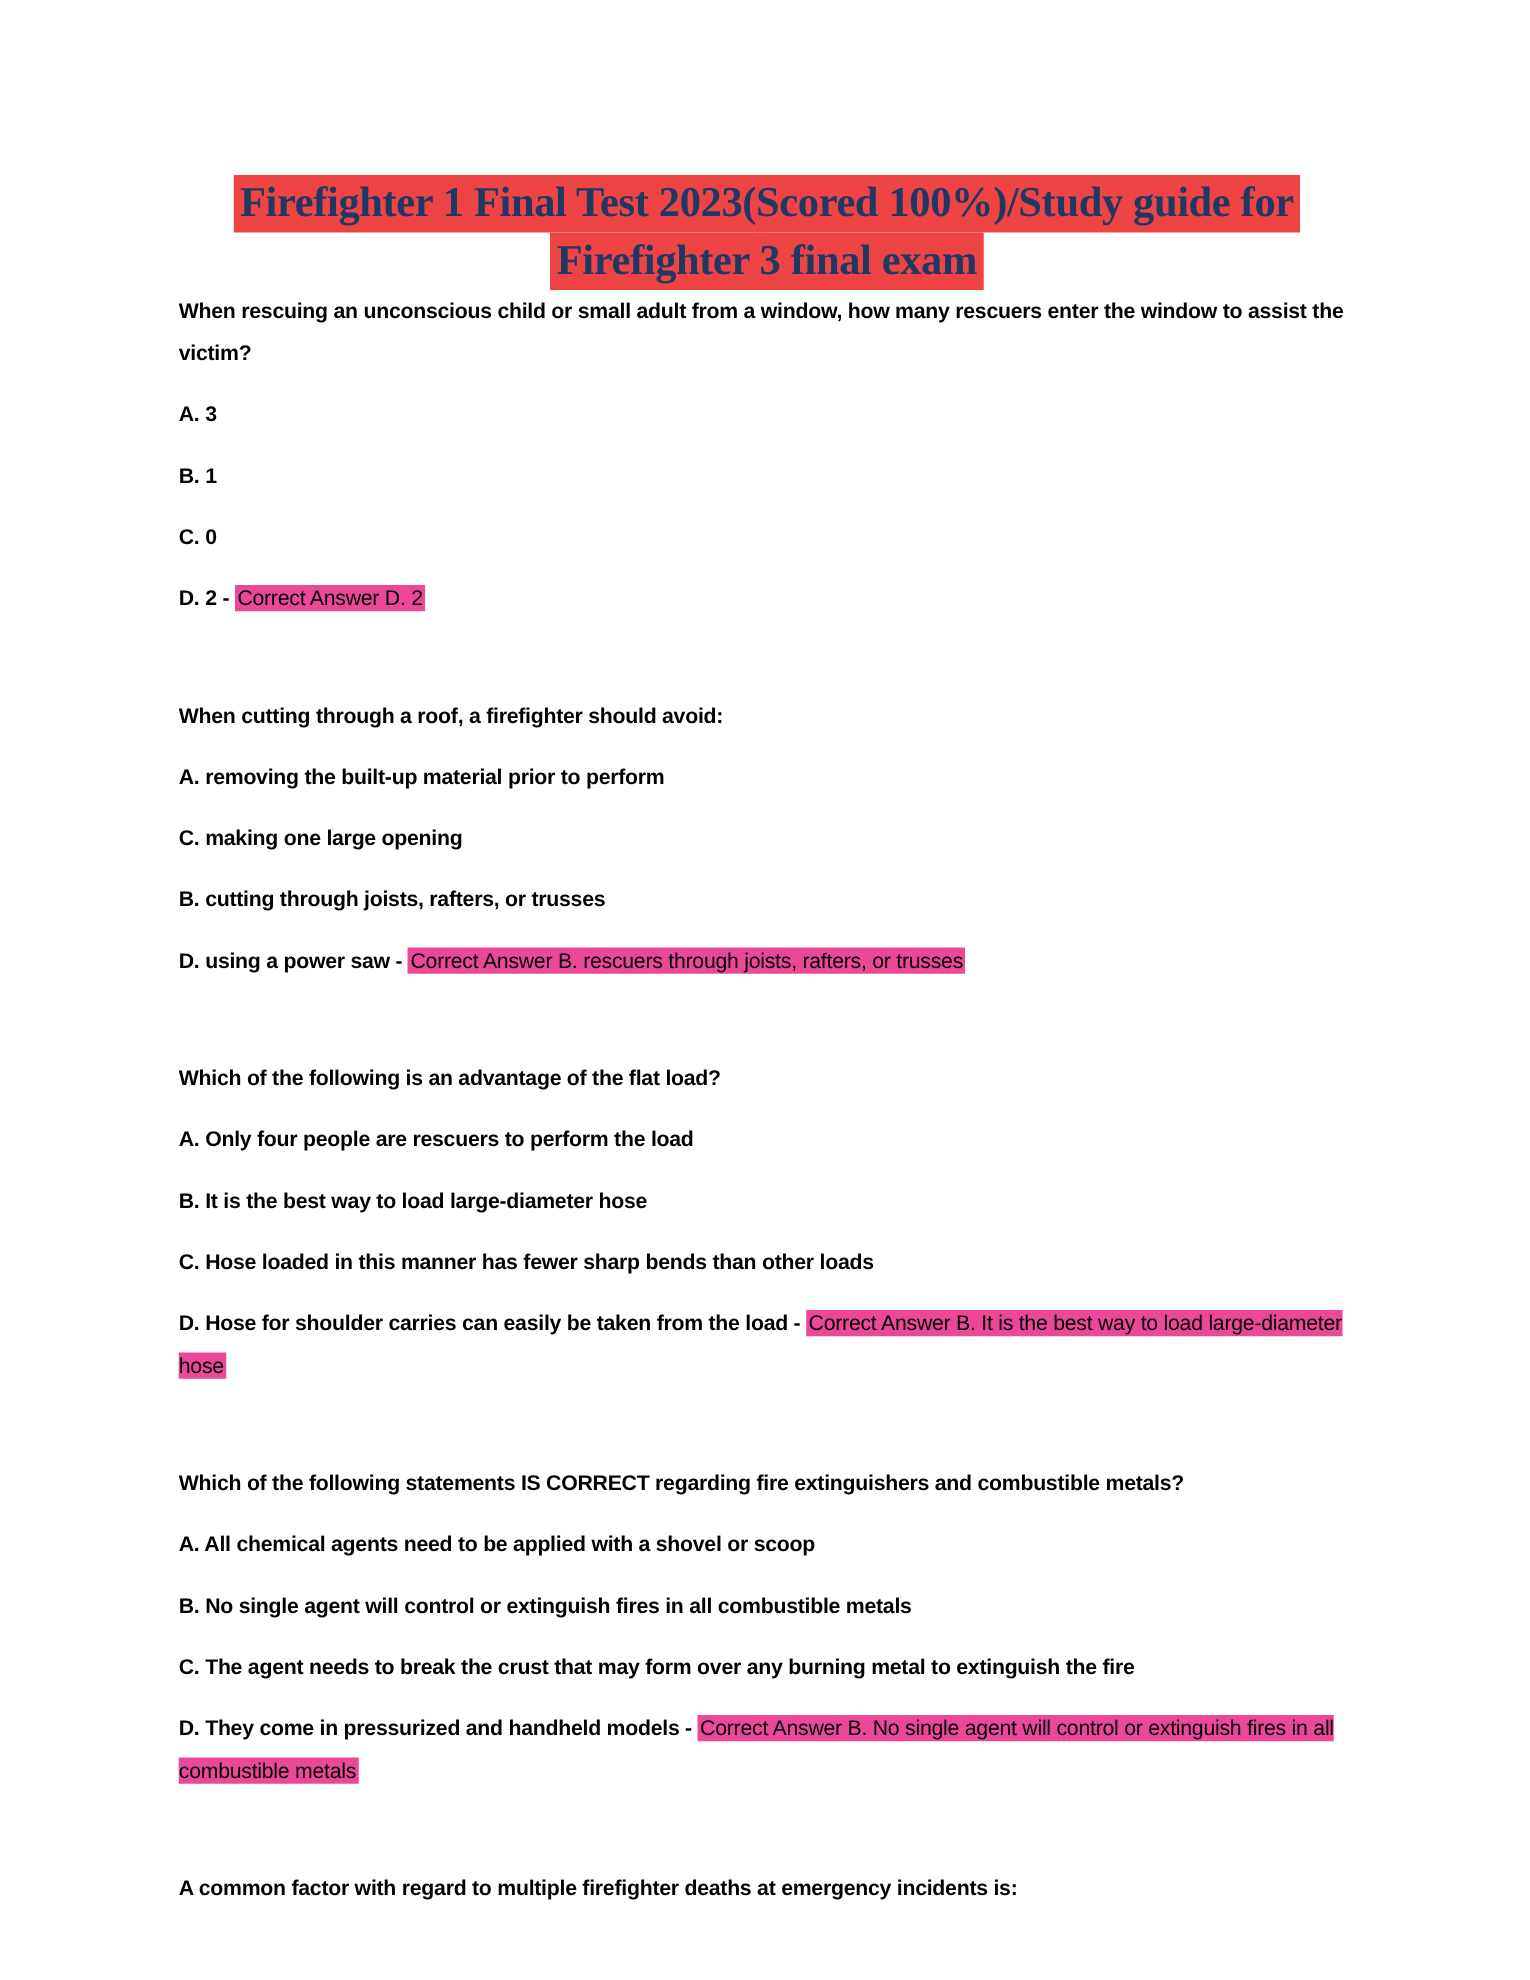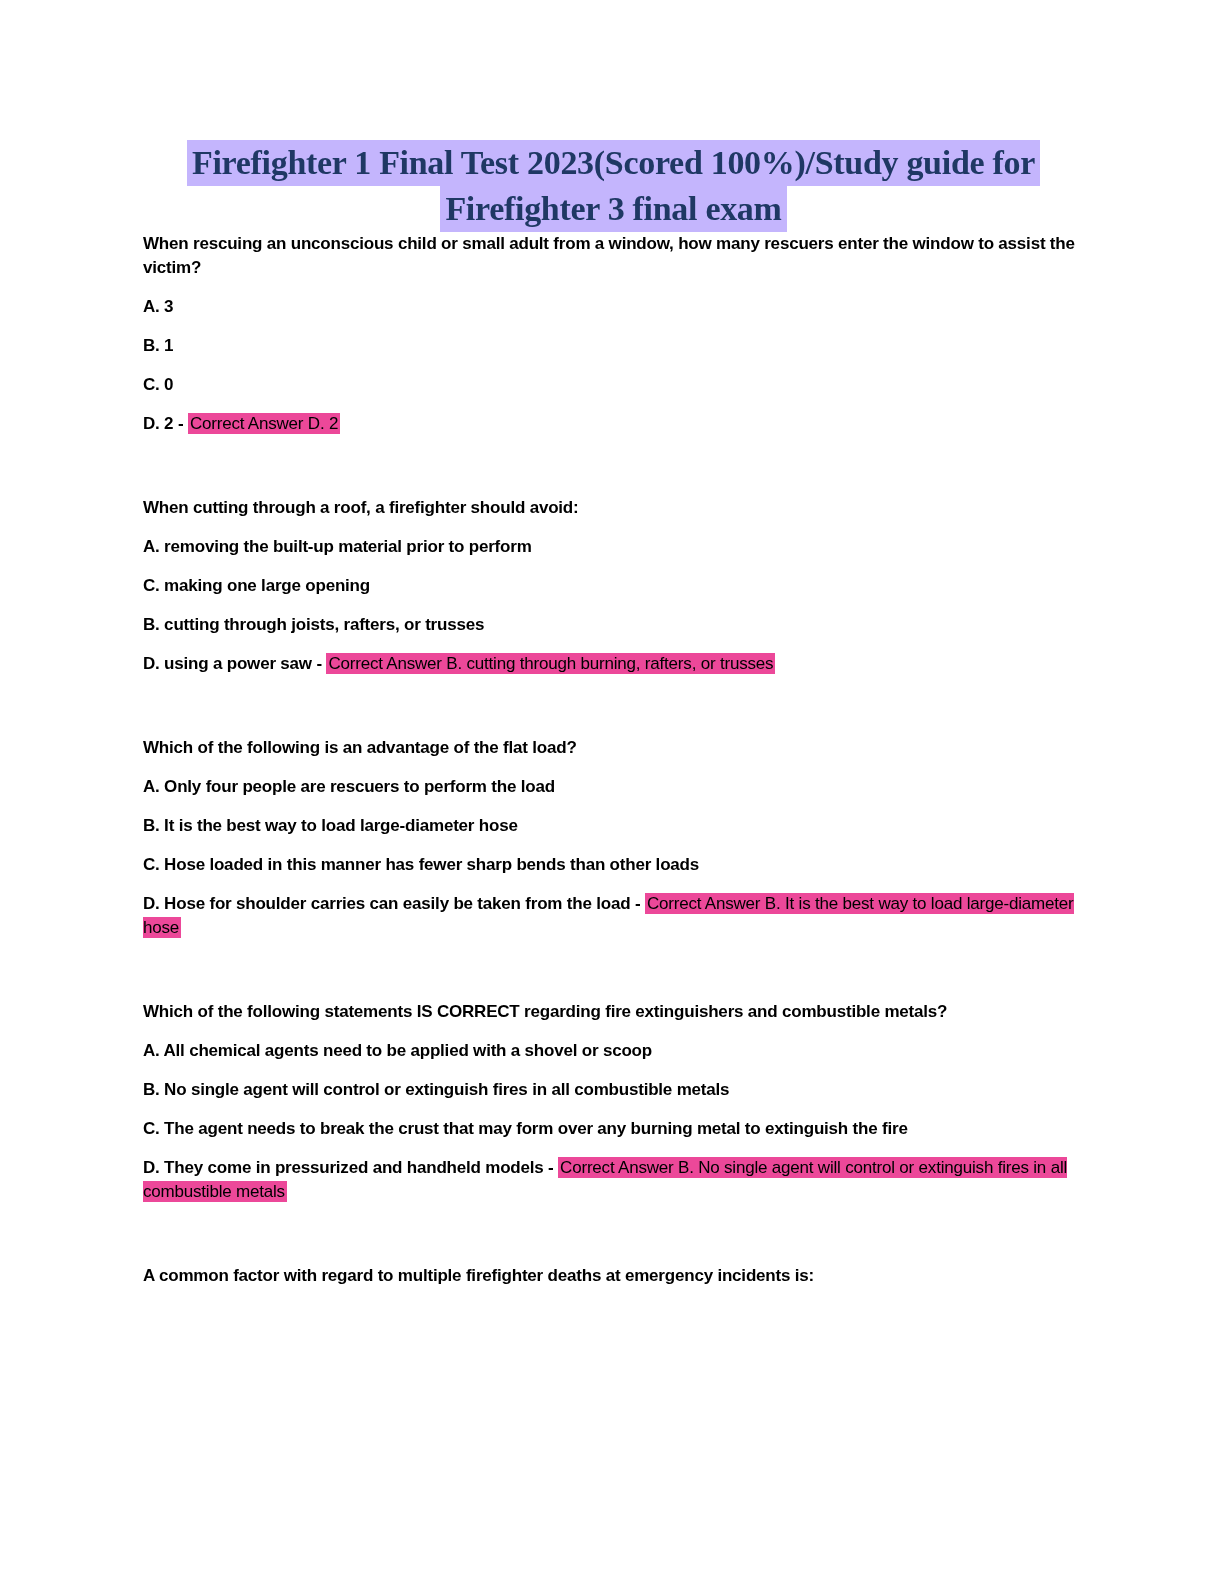--- a/index.html
+++ b/index.html
@@ -19,29 +19,29 @@
     font-size: 34px;
     line-height: 46px;
     letter-spacing: -0.3px;
     color: #1f3864;
     text-align: center;
     margin: 0;
   }
   .title-line-wrap { display: block; text-align: center; }
   .title-hl {
     display: inline-block;
-    background: #c4b5fd;
+    background: #ef4444;
     padding: 0 5px;
   }
   .question-block { margin-bottom: 60px; }
   .q-text, .opt {
     font-family: "Liberation Sans", sans-serif;
     font-weight: 700;
     font-size: 17px;
-    line-height: 24px;
+    line-height: 34px;
     letter-spacing: -0.2px;
     color: #000000;
     margin: 0 0 15px 0;
   }
   .answer-hl {
     background: #ec4899;
     font-weight: 400;
     padding: 1px 2px;
   }
 </style>
@@ -61,21 +61,21 @@
     <p class="opt"><span>B. 1</span></p>
     <p class="opt"><span>C. 0</span></p>
     <p class="opt"><span>D. 2 -</span> <span class="answer-hl">Correct Answer D. 2</span></p>
   </section>
 
   <section class="question-block">
     <p class="q-text">When cutting through a roof, a firefighter should avoid:</p>
     <p class="opt"><span>A. removing the built-up material prior to perform</span></p>
     <p class="opt"><span>C. making one large opening</span></p>
     <p class="opt"><span>B. cutting through joists, rafters, or trusses</span></p>
-    <p class="opt"><span>D. using a power saw -</span> <span class="answer-hl">Correct Answer B. cutting through burning, rafters, or trusses</span></p>
+    <p class="opt"><span>D. using a power saw -</span> <span class="answer-hl">Correct Answer B. rescuers through joists, rafters, or trusses</span></p>
   </section>
 
   <section class="question-block">
     <p class="q-text">Which of the following is an advantage of the flat load?</p>
     <p class="opt"><span>A. Only four people are rescuers to perform the load</span></p>
     <p class="opt"><span>B. It is the best way to load large-diameter hose</span></p>
     <p class="opt"><span>C. Hose loaded in this manner has fewer sharp bends than other loads</span></p>
     <p class="opt"><span>D. Hose for shoulder carries can easily be taken from the load -</span> <span class="answer-hl">Correct Answer B. It is the best way to load large-diameter hose</span></p>
   </section>
 

